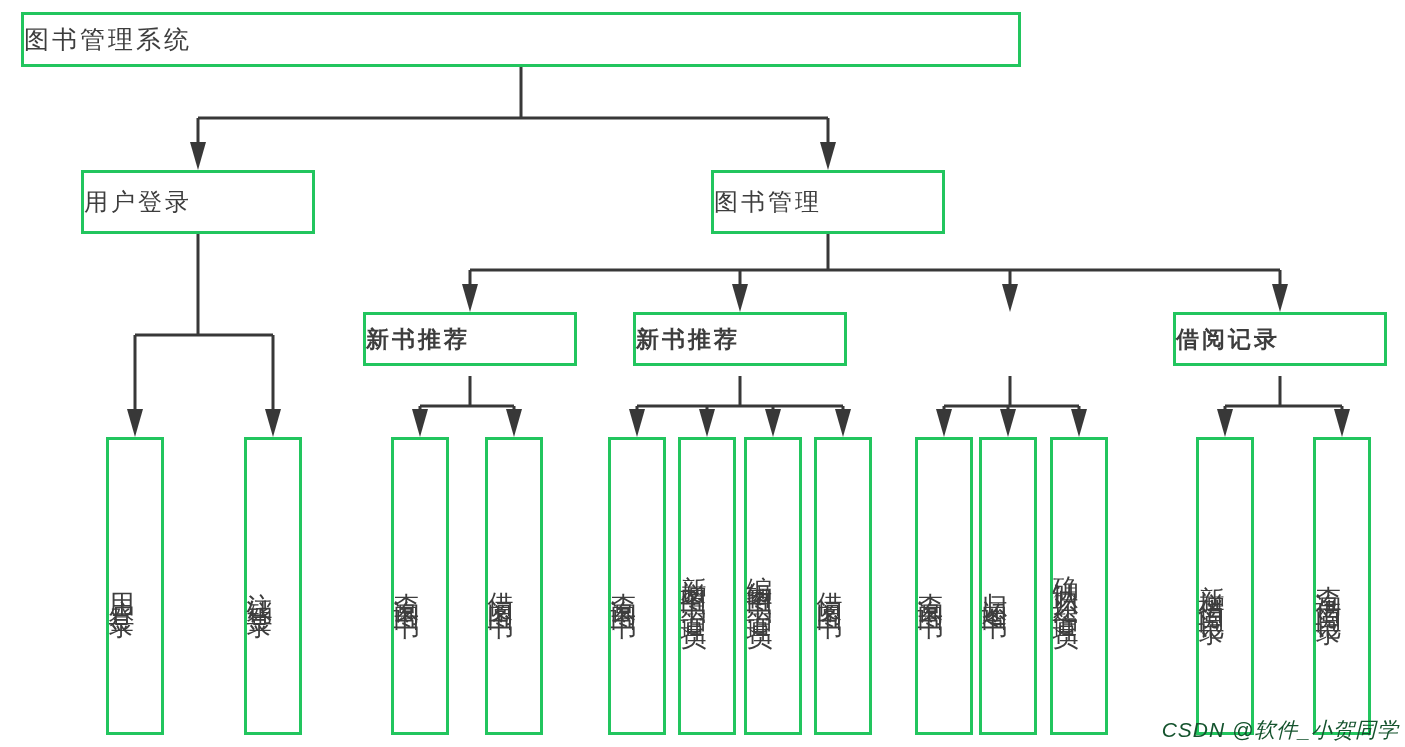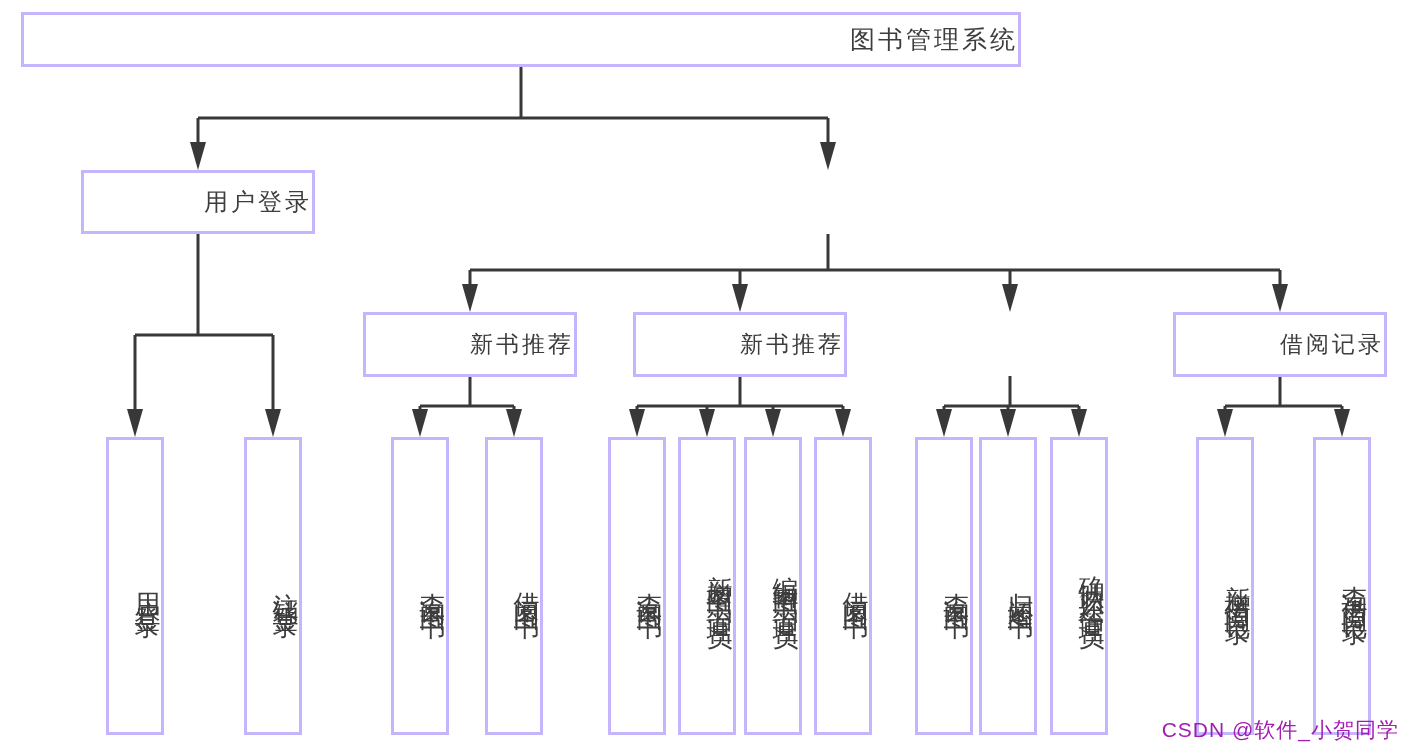--- a/index.html
+++ b/index.html
@@ -9,51 +9,52 @@
     height: 747px;
     background: #ffffff;
     font-family: "Liberation Sans", sans-serif;
     color: #3d3d3d;
     overflow: hidden;
   }
   .edges { position: absolute; left: 0; top: 0; width: 1405px; height: 747px; }
   .node {
     position: absolute;
     box-sizing: border-box;
-    border: 3px solid #c4b5fd;
+    border: 3px solid #22c55e;
     background: #ffffff;
     display: flex;
     align-items: center;
-    justify-content: flex-end;
+    justify-content: flex-start;
     z-index: 2;
   }
   .root-box { left: 21px; top: 12px; width: 1000px; height: 55px; }
   .root-box .h-label { font-size: 25px; }
   .lvl2 { top: 170px; width: 234px; height: 64px; }
-  .lvl3 { top: 312px; width: 214px; height: 65px; }
+  .lvl3 { top: 312px; width: 214px; height: 54px; font-weight: bold; }
   .lvl3 .h-label { font-size: 23px; }
   .h-label { font-size: 24px; letter-spacing: 3px; white-space: nowrap; }
   .leaf { top: 437px; width: 58px; height: 298px; }
   .v-label {
     writing-mode: vertical-rl;
     text-orientation: mixed;
     font-size: 26px;
     letter-spacing: 7px;
     line-height: 1;
     white-space: nowrap;
   }
   .watermark {
     position: absolute;
     right: 6px;
     bottom: 3px;
     font-size: 21px;
     letter-spacing: 1px;
-    color: #a21caf;
+    color: #14532d;
     z-index: 3;
     white-space: nowrap;
+    font-style: italic;
   }
 </style>
 </head>
 <body>
 
 <div class="canvas">
 
   <svg class="edges" viewBox="0 0 1405 747" xmlns="http://www.w3.org/2000/svg">
     <g>
       <path d="M521 67 V118 M198 118 H828 M198 118 V146 M828 118 V146" stroke="#383838" stroke-width="3" fill="none"></path>
@@ -96,20 +97,23 @@
       <polygon points="1334,409 1350,409 1342,437" fill="#383838"></polygon>
     </g>
   </svg>
 
   <div class="node root-box">
     <span class="h-label">图书管理系统</span>
   </div>
 
   <div class="node lvl2" style="left:81px">
     <span class="h-label">用户登录</span>
+  </div>
+  <div class="node lvl2" style="left:711px">
+    <span class="h-label">图书管理</span>
   </div>
 
   <div class="node lvl3" style="left:363px">
     <span class="h-label">新书推荐</span>
   </div>
   <div class="node lvl3" style="left:633px">
     <span class="h-label">新书推荐</span>
   </div>
   <div class="node lvl3" style="left:1173px">
     <span class="h-label">借阅记录</span>

